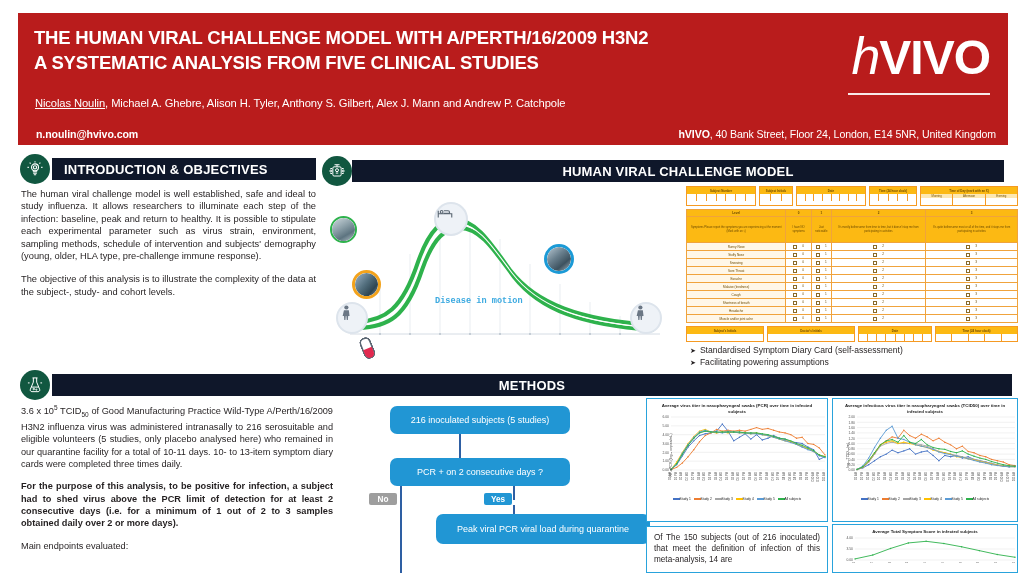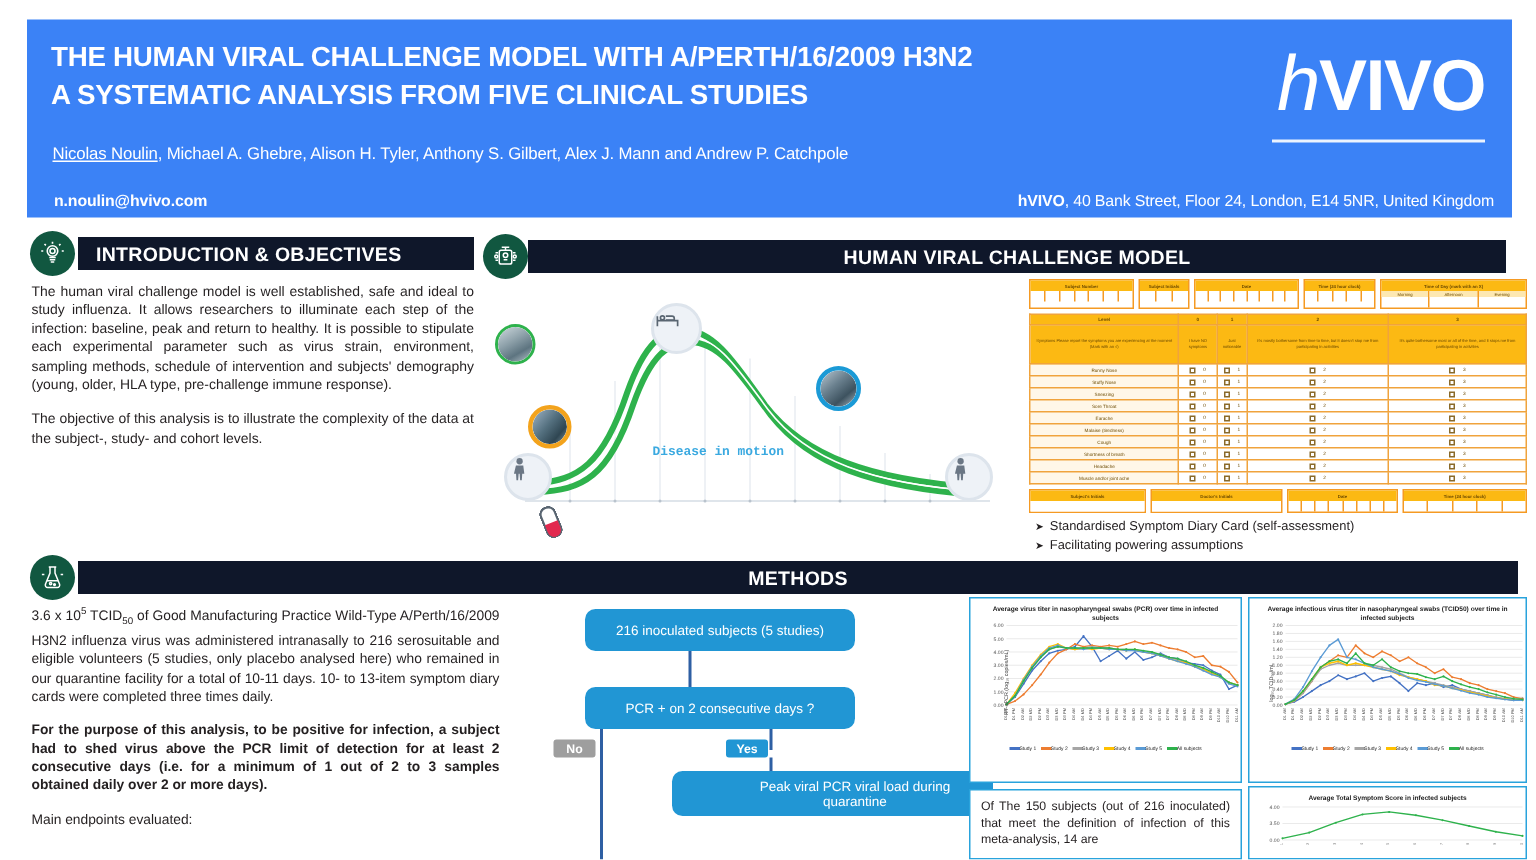--- a/index.html
+++ b/index.html
@@ -7,21 +7,21 @@
     width: 1024px; height: 573px;
     background: #ffffff;
     font-family: "Liberation Sans", sans-serif;
     overflow: hidden;
   }
   .poster { position: relative; width: 1024px; height: 573px; background:#fff; }
 
   
   .banner {
     position: absolute; left: 18px; top: 13px; width: 990px; height: 132px;
-    background: #3b82f6;
+    background: #b91c1c;
   }
   .banner-title {
     position: absolute; left: 16px; top: 12px; width: 810px;
     color: #ffffff; font-weight: bold; font-size: 18.5px;
     line-height: 25px; letter-spacing: -0.2px;
   }
   .banner-title .line2 { display:block; }
   .banner-authors {
     position: absolute; left: 17px; top: 84px; width: 800px;
     color: #ffffff; font-size: 11.2px; letter-spacing: -0.1px;
@@ -599,21 +599,21 @@
     <div class="fbox" style="left:18px;top:4px;width:180px;height:28px;">216 inoculated subjects (5 studies)</div>
     <div class="fline" style="left:107px;top:32px;width:2px;height:24px;"></div>
     <div class="fbox" style="left:18px;top:56px;width:180px;height:28px;">PCR + on 2 consecutive days ?</div>
     <div class="fline" style="left:48px;top:84px;width:2px;height:14px;"></div>
     <div class="fline" style="left:48px;top:98px;width:2px;height:73px;"></div>
     <div class="ftag" style="left:17px;top:91px;width:28px;height:12px;background:#9e9e9e;">No</div>
     <div class="fline" style="left:161px;top:84px;width:2px;height:14px;"></div>
     <div class="ftag" style="left:132px;top:91px;width:28px;height:12px;background:#2196d4;">Yes</div>
     <div class="ftag" style="left:168px;top:91px;width:58px;height:12px;background:#ec4899;margin-top:36px;">N=150</div>
     <div class="fline" style="left:161px;top:103px;width:2px;height:9px;"></div>
-    <div class="fbox" style="left:76px;top:112px;width:214px;height:30px;padding-left:38px;">Peak viral PCR viral load during quarantine</div>
+    <div class="fbox" style="left:64px;top:112px;width:214px;height:30px;">Peak viral PCR viral load during quarantine</div>
   </div>
 
   <div class="chart-card" id="chart1">
     <div class="chart-title">Average virus titer in nasopharyngeal swabs (PCR) over time in infected subjects</div>
     <div class="chart-plot">
       <div class="ylabel">RT-qPCR (log₁₀ copies/mL)</div>
       <svg id="svg-chart1" width="182" height="82">
           <line x1="24" y1="56" x2="178" y2="56" stroke="#dcdcdc" stroke-width="0.4"></line>
           <text x="22" y="57.3" font-size="3.4" fill="#555" text-anchor="end">0.00</text>
           <line x1="24" y1="47.16666666666667" x2="178" y2="47.16666666666667" stroke="#dcdcdc" stroke-width="0.4"></line>

